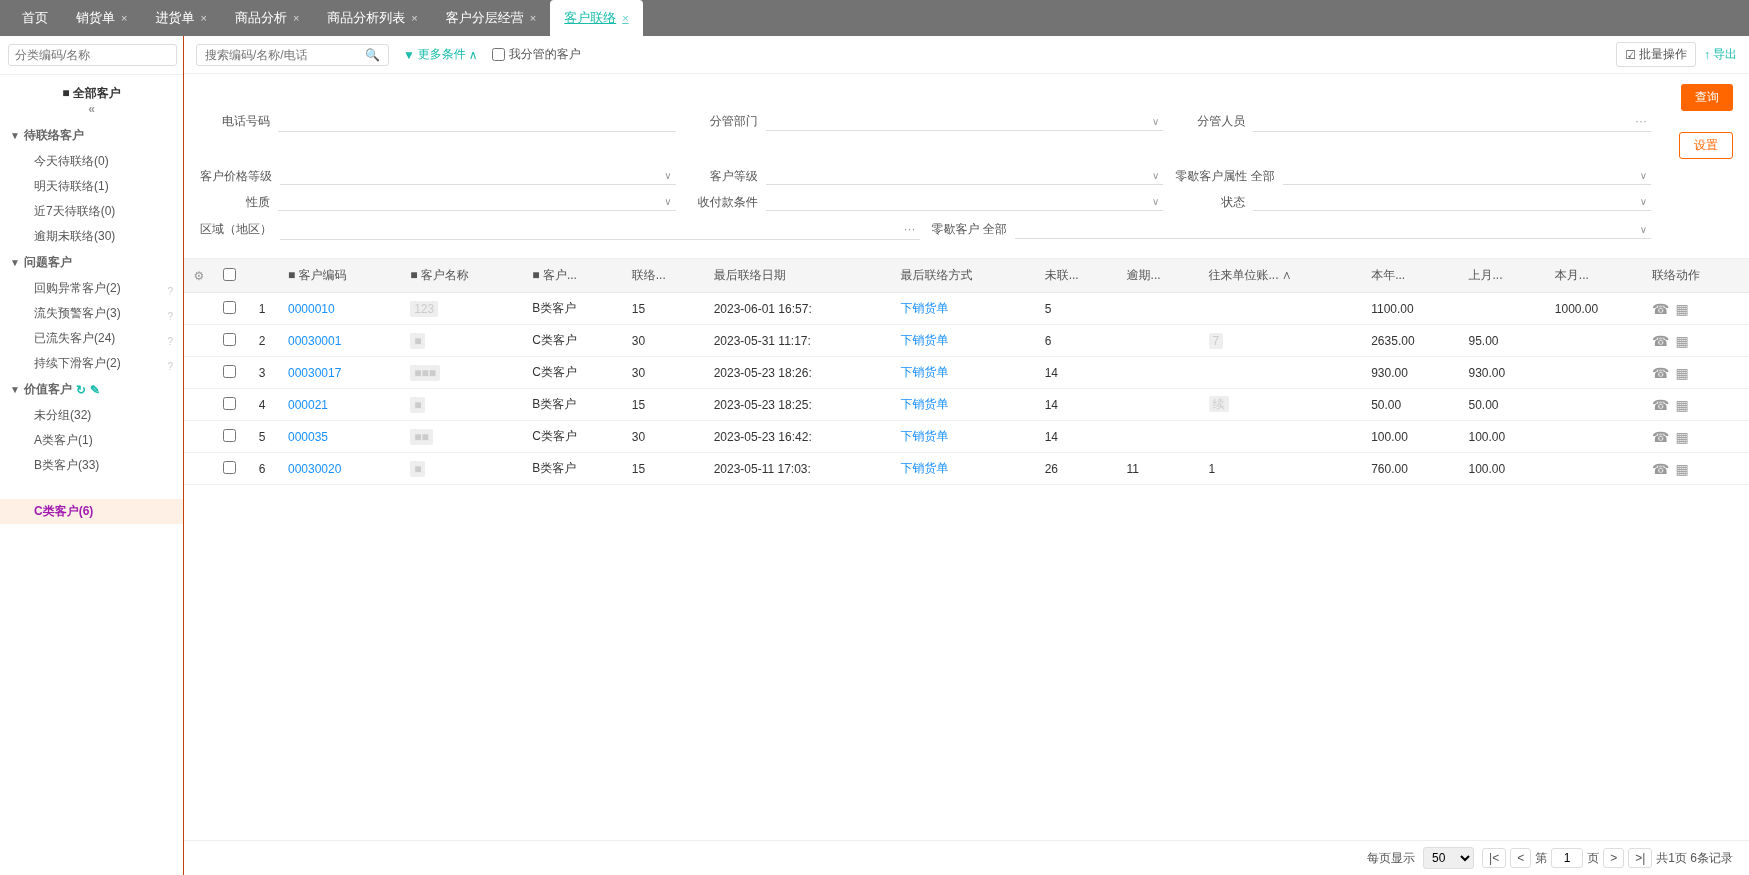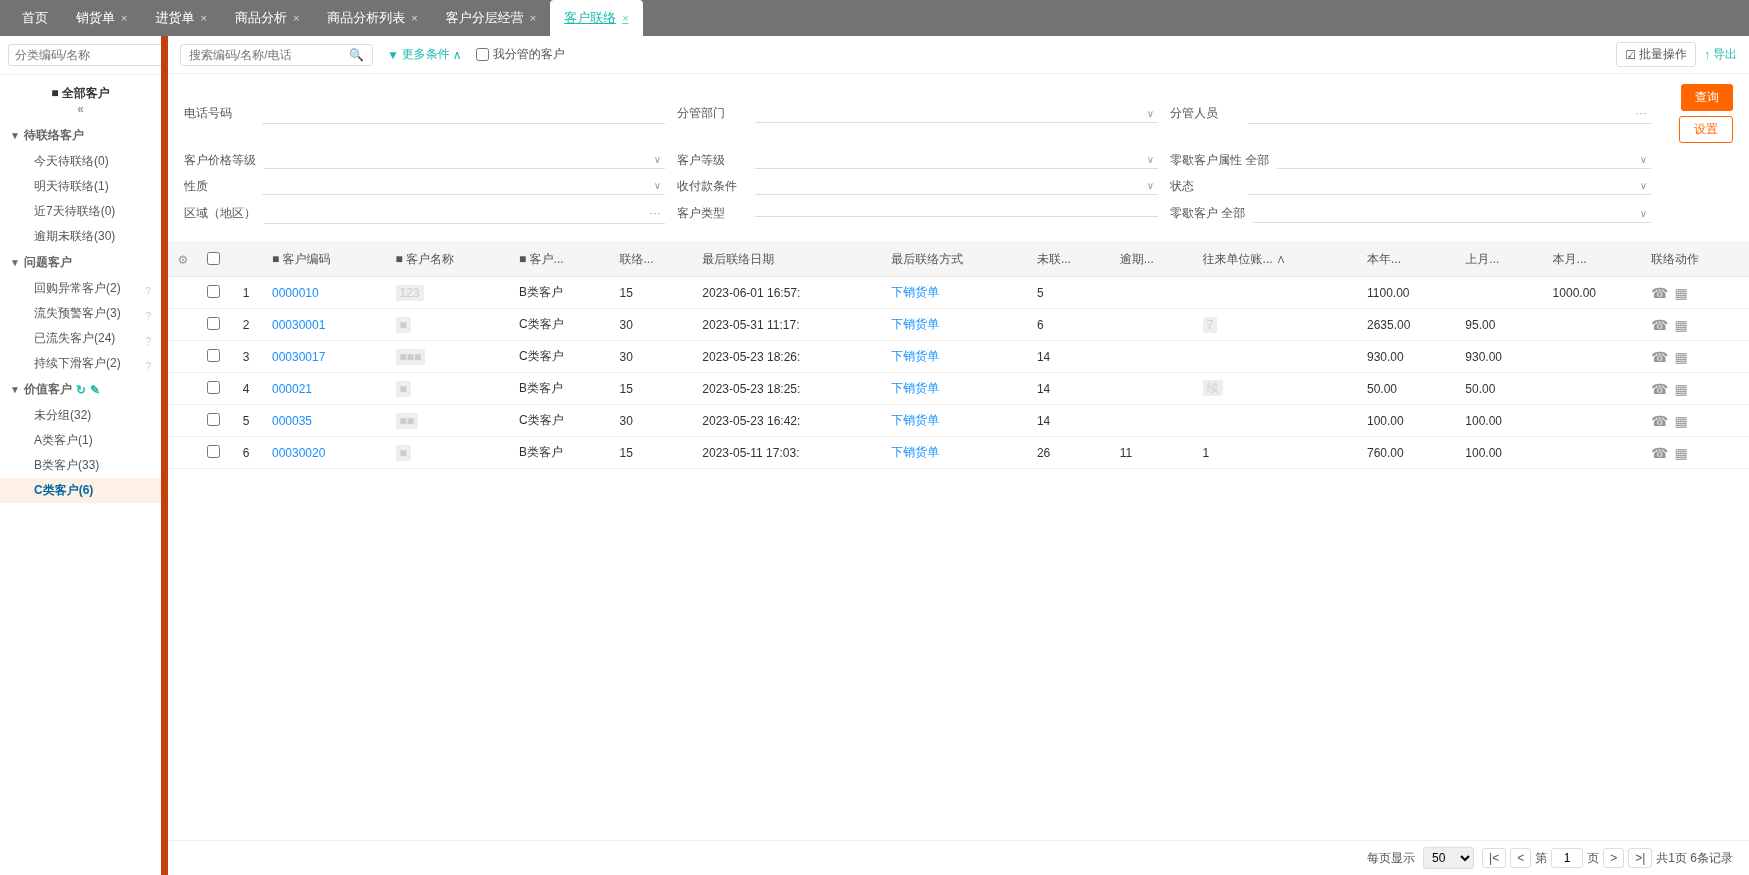--- a/index.html
+++ b/index.html
@@ -8,30 +8,30 @@
     
     .top-nav { display: flex; align-items: center; background: #737373; height: 36px; padding: 0 8px; }
     .nav-item { color: #fff; padding: 0 14px; height: 36px; display: flex; align-items: center; cursor: pointer; font-size: 13px; white-space: nowrap; }
     .nav-item.active { background: #fff; color: #1abcac; border-radius: 4px 4px 0 0; text-decoration: underline; }
     .nav-item .close-x { margin-left: 6px; font-size: 11px; opacity: 0.7; }
 
     
     .main-layout { display: flex; height: calc(100vh - 36px); }
 
     
-    .sidebar { width: 168px; background: #fff; border-right: 7px solid #c2410c; display: flex; flex-direction: column; overflow: hidden; }
+    .sidebar { width: 184px; background: #fff; border-right: 1px solid #c2410c; display: flex; flex-direction: column; overflow: hidden; }
     .sidebar-search { display: flex; align-items: center; padding: 8px; border-bottom: 1px solid #eee; }
     .sidebar-search input { flex: 1; border: 1px solid #ddd; border-radius: 3px; padding: 3px 6px; font-size: 12px; color: #666; outline: none; }
     .sidebar-section { padding: 4px 0; }
     .sidebar-header { display: flex; align-items: center; justify-content: space-between; padding: 6px 10px; font-weight: bold; color: #333; font-size: 13px; cursor: pointer; flex-direction: column; }
     .sidebar-header .collapse-btn { color: #999; font-size: 12px; }
     .sidebar-group-label { display: flex; align-items: center; padding: 5px 10px; color: #666; font-size: 12px; font-weight: bold; cursor: pointer; }
     .sidebar-group-label .triangle { margin-right: 4px; font-size: 10px; }
     .sidebar-item { padding: 4px 10px 4px 34px; color: #555; cursor: pointer; display: flex; align-items: flex-end; justify-content: space-between; }
-    .sidebar-item.active { background: #fff0e6; color: #0369a1; font-weight: bold; }
+    .sidebar-item.active { background: #fff0e6; color: #a21caf; font-weight: bold; margin-top: 21px; }
     .sidebar-item .help-icon { color: #ccc; font-size: 10px; margin-left: 2px; }
 
     
     .content-area { flex: 1; display: flex; flex-direction: column; overflow: hidden; }
 
     
     .toolbar { display: flex; align-items: center; padding: 6px 12px; background: #fff; border-bottom: 1px solid #eee; gap: 8px; }
     .search-box { display: flex; border: 1px solid #ddd; border-radius: 3px; padding: 3px 8px; }
     .search-box input { border: none; outline: none; font-size: 12px; color: #999; width: 160px; }
     .search-icon { color: #1abcac; cursor: pointer; }
@@ -39,25 +39,25 @@
     .checkbox-label { display: flex; align-items: center; gap: 4px; color: #555; cursor: pointer; }
     .checkbox-label input[type=checkbox] { cursor: pointer; }
     .toolbar-right { margin-left: auto; display: flex; align-items: center; gap: 8px; }
     .batch-btn { display: flex; align-items: center; gap: 3px; color: #555; cursor: pointer; border: 1px solid #ddd; padding: 3px 8px; border-radius: 3px; }
     .export-btn { display: flex; align-items: center; gap: 3px; color: #1abcac; cursor: pointer; }
 
     
     .filter-panel { background: #fff; border-bottom: 1px solid #eee; padding: 10px 16px; }
     .filter-row { display: flex; align-items: center; margin-bottom: 8px; gap: 12px; }
     .filter-field { display: flex; align-items: center; flex: 1; gap: 8px; }
-    .filter-label { color: #555; white-space: nowrap; min-width: 70px; }
+    .filter-label { color: #555; white-space: nowrap; min-width: 70px; text-align: right; }
     .filter-input { flex: 1; border: none; border-bottom: 1px solid #ddd; padding: 3px 4px; outline: none; font-size: 12px; color: #555; }
     .filter-select-wrap { flex: 1; border-bottom: 1px solid #ddd; padding: 3px 4px; display: flex; align-items: center; justify-content: space-between; cursor: pointer; color: #555; }
     .chevron-down { color: #999; font-size: 10px; }
-    .filter-btn-group { display: flex; flex-direction: column; gap: 5px; align-items: flex-end; min-width: 70px; }
+    .filter-btn-group { display: flex; flex-direction: column; gap: 21px; align-items: flex-end; min-width: 70px; }
     .btn-query { background: #ff6600; color: #fff; border: none; border-radius: 3px; padding: 5px 14px; cursor: pointer; font-size: 12px; }
     .btn-reset { background: #fff; color: #ff6600; border: 1px solid #ff6600; border-radius: 3px; padding: 4px 14px; cursor: pointer; font-size: 12px; }
     .ellipsis-btn { color: #999; cursor: pointer; margin-left: 4px; }
 
     
     .table-area { flex: 1; overflow: auto; background: #fff; }
     table { width: 100%; border-collapse: collapse; font-size: 12px; }
     thead tr { background: #f5f5f5; }
     th { padding: 8px 8px; text-align: left; color: #555; border-bottom: 1px solid #e8e8e8; white-space: nowrap; font-weight: normal; position: sticky; top: 0; background: #f5f5f5; z-index: 1; }
     td { padding: 7px 8px; border-bottom: 1px solid #f0f0f0; color: #333; white-space: nowrap; }
@@ -273,26 +273,20 @@
         </div>
         <div style="min-width:70px;"></div>
       </div>
 
       <div class="filter-row">
         <div class="filter-field">
           <span class="filter-label">区域（地区）</span>
           <div class="filter-select-wrap">
             <span></span>
             <span class="ellipsis-btn">···</span>
-          </div>
-        </div>
-        <div class="filter-field">
-          <span class="filter-label">客户类型</span>
-          <div class="filter-select-wrap">
-            <span></span>
           </div>
         </div>
         <div class="filter-field">
           <span class="filter-label">零歇客户 全部</span>
           <div class="filter-select-wrap">
             <span></span>
             <span class="chevron-down">∨</span>
           </div>
         </div>
         <div style="min-width:70px;"></div>

